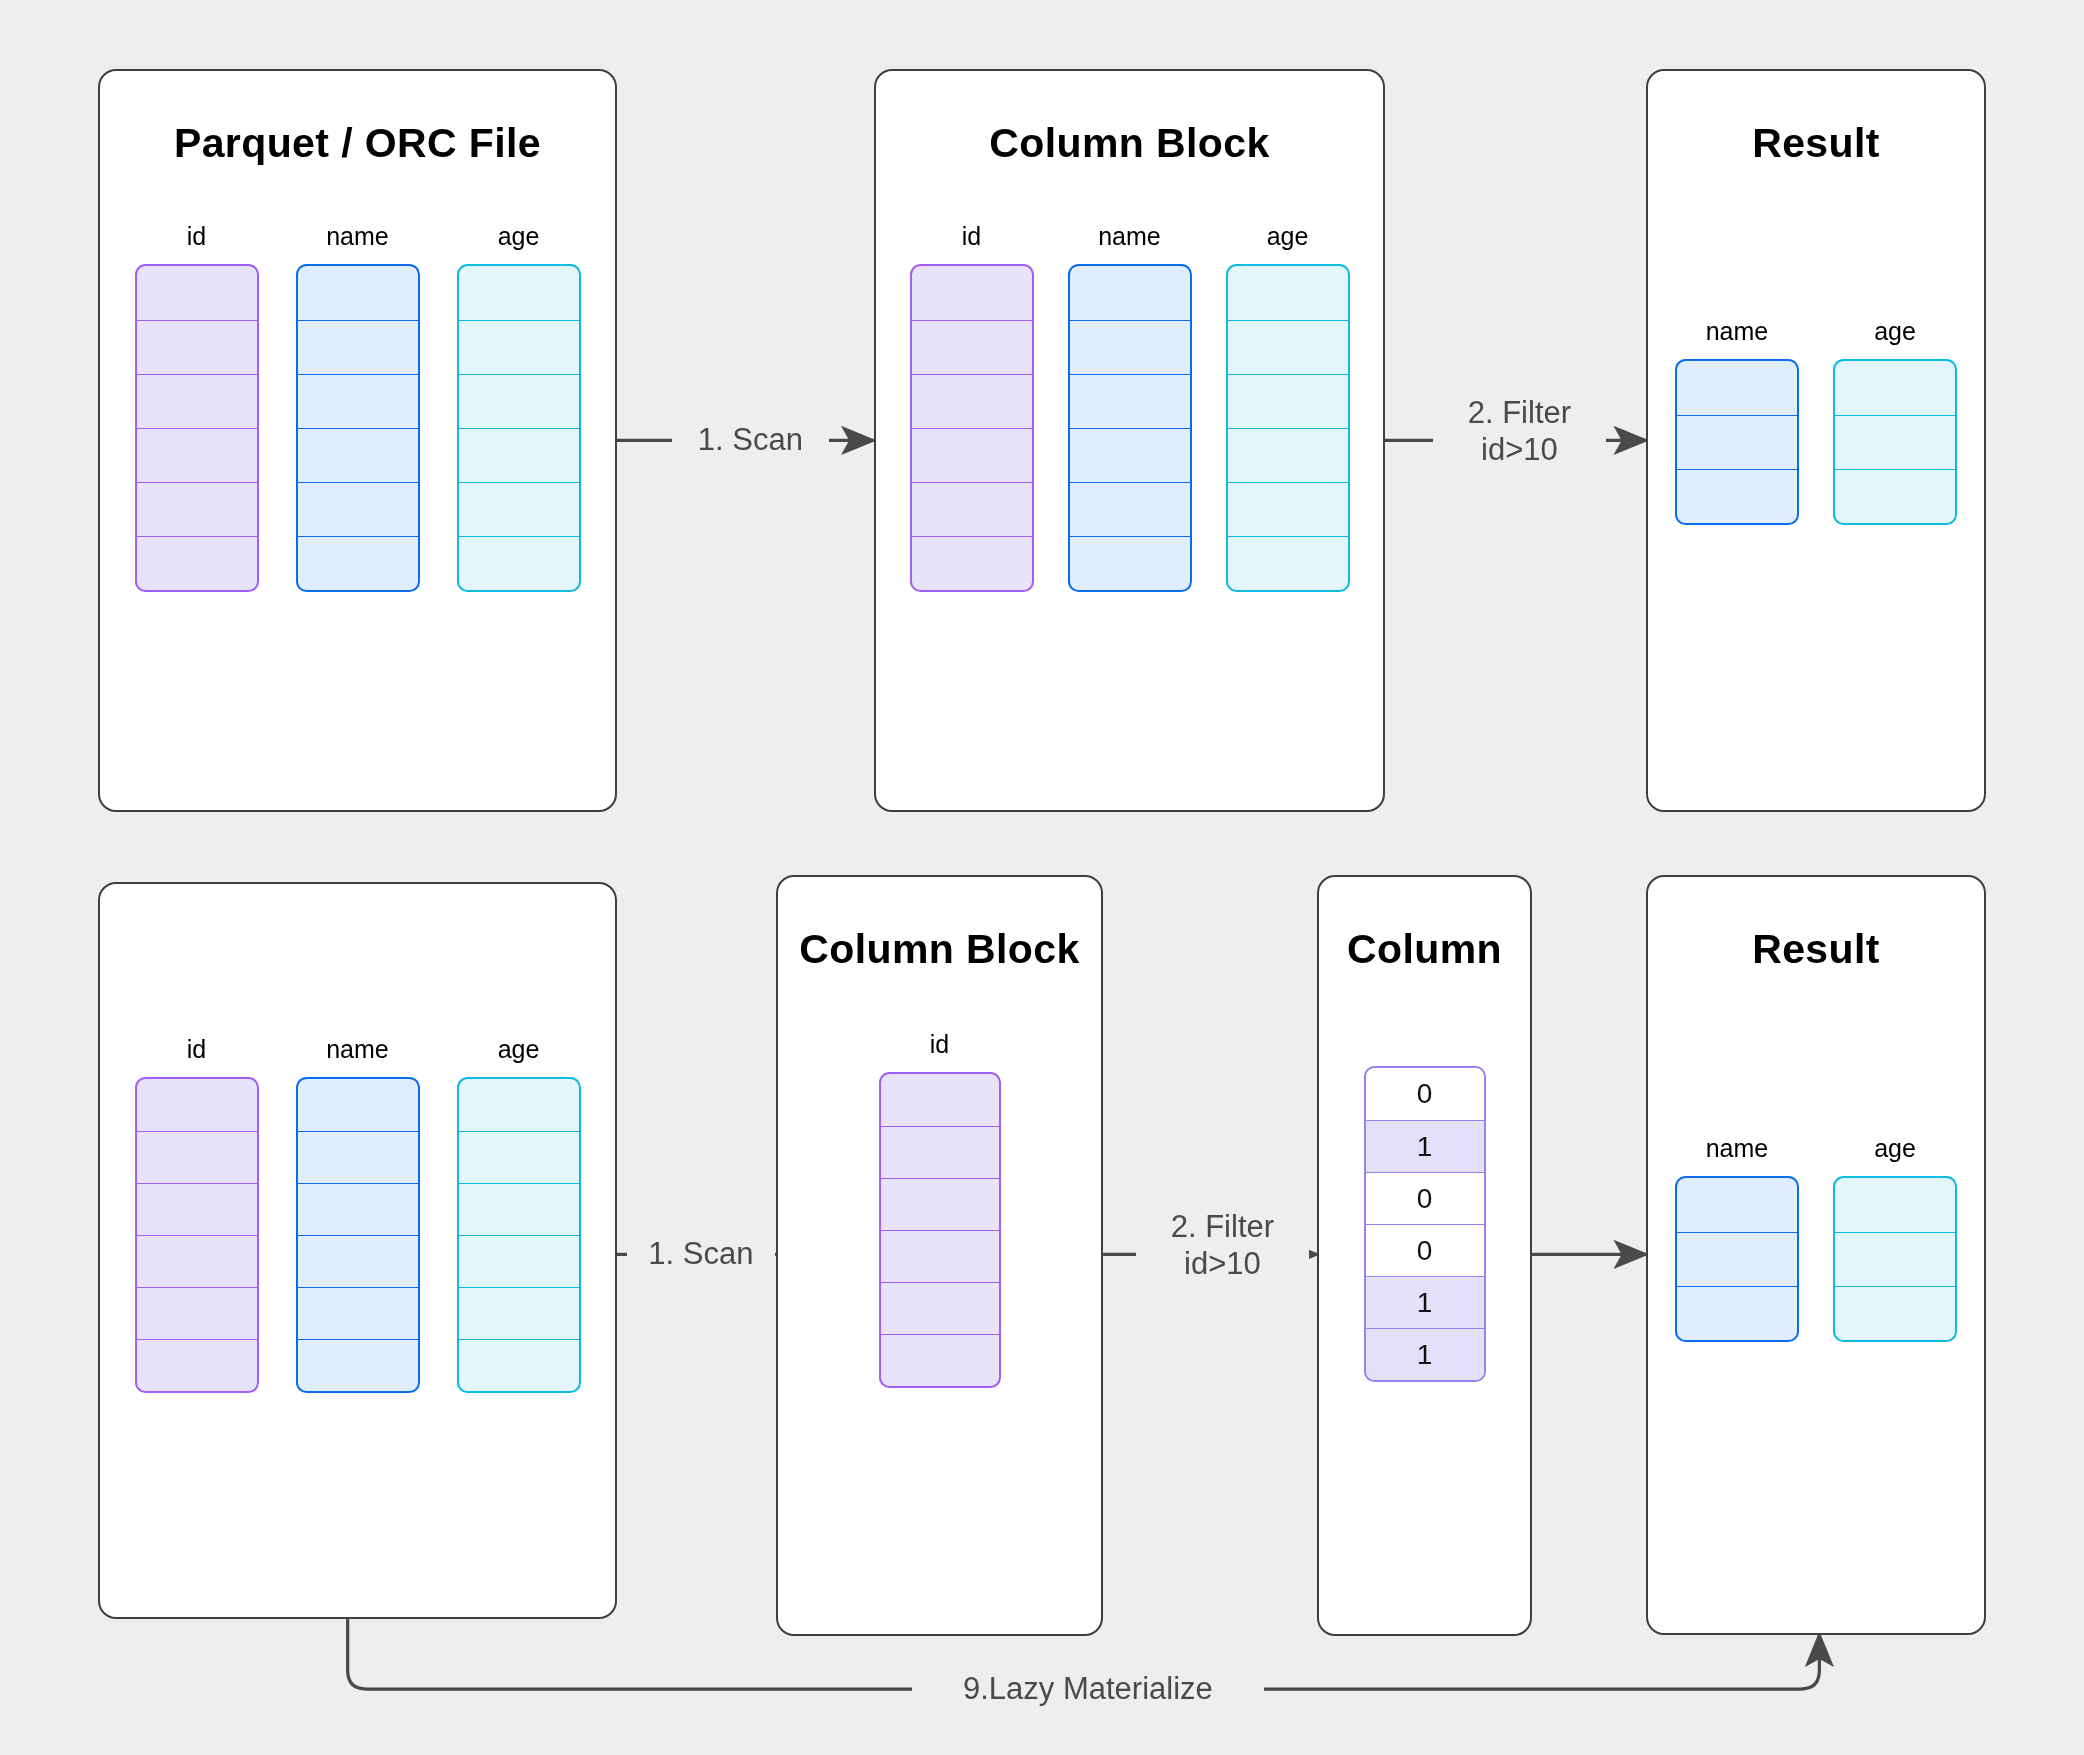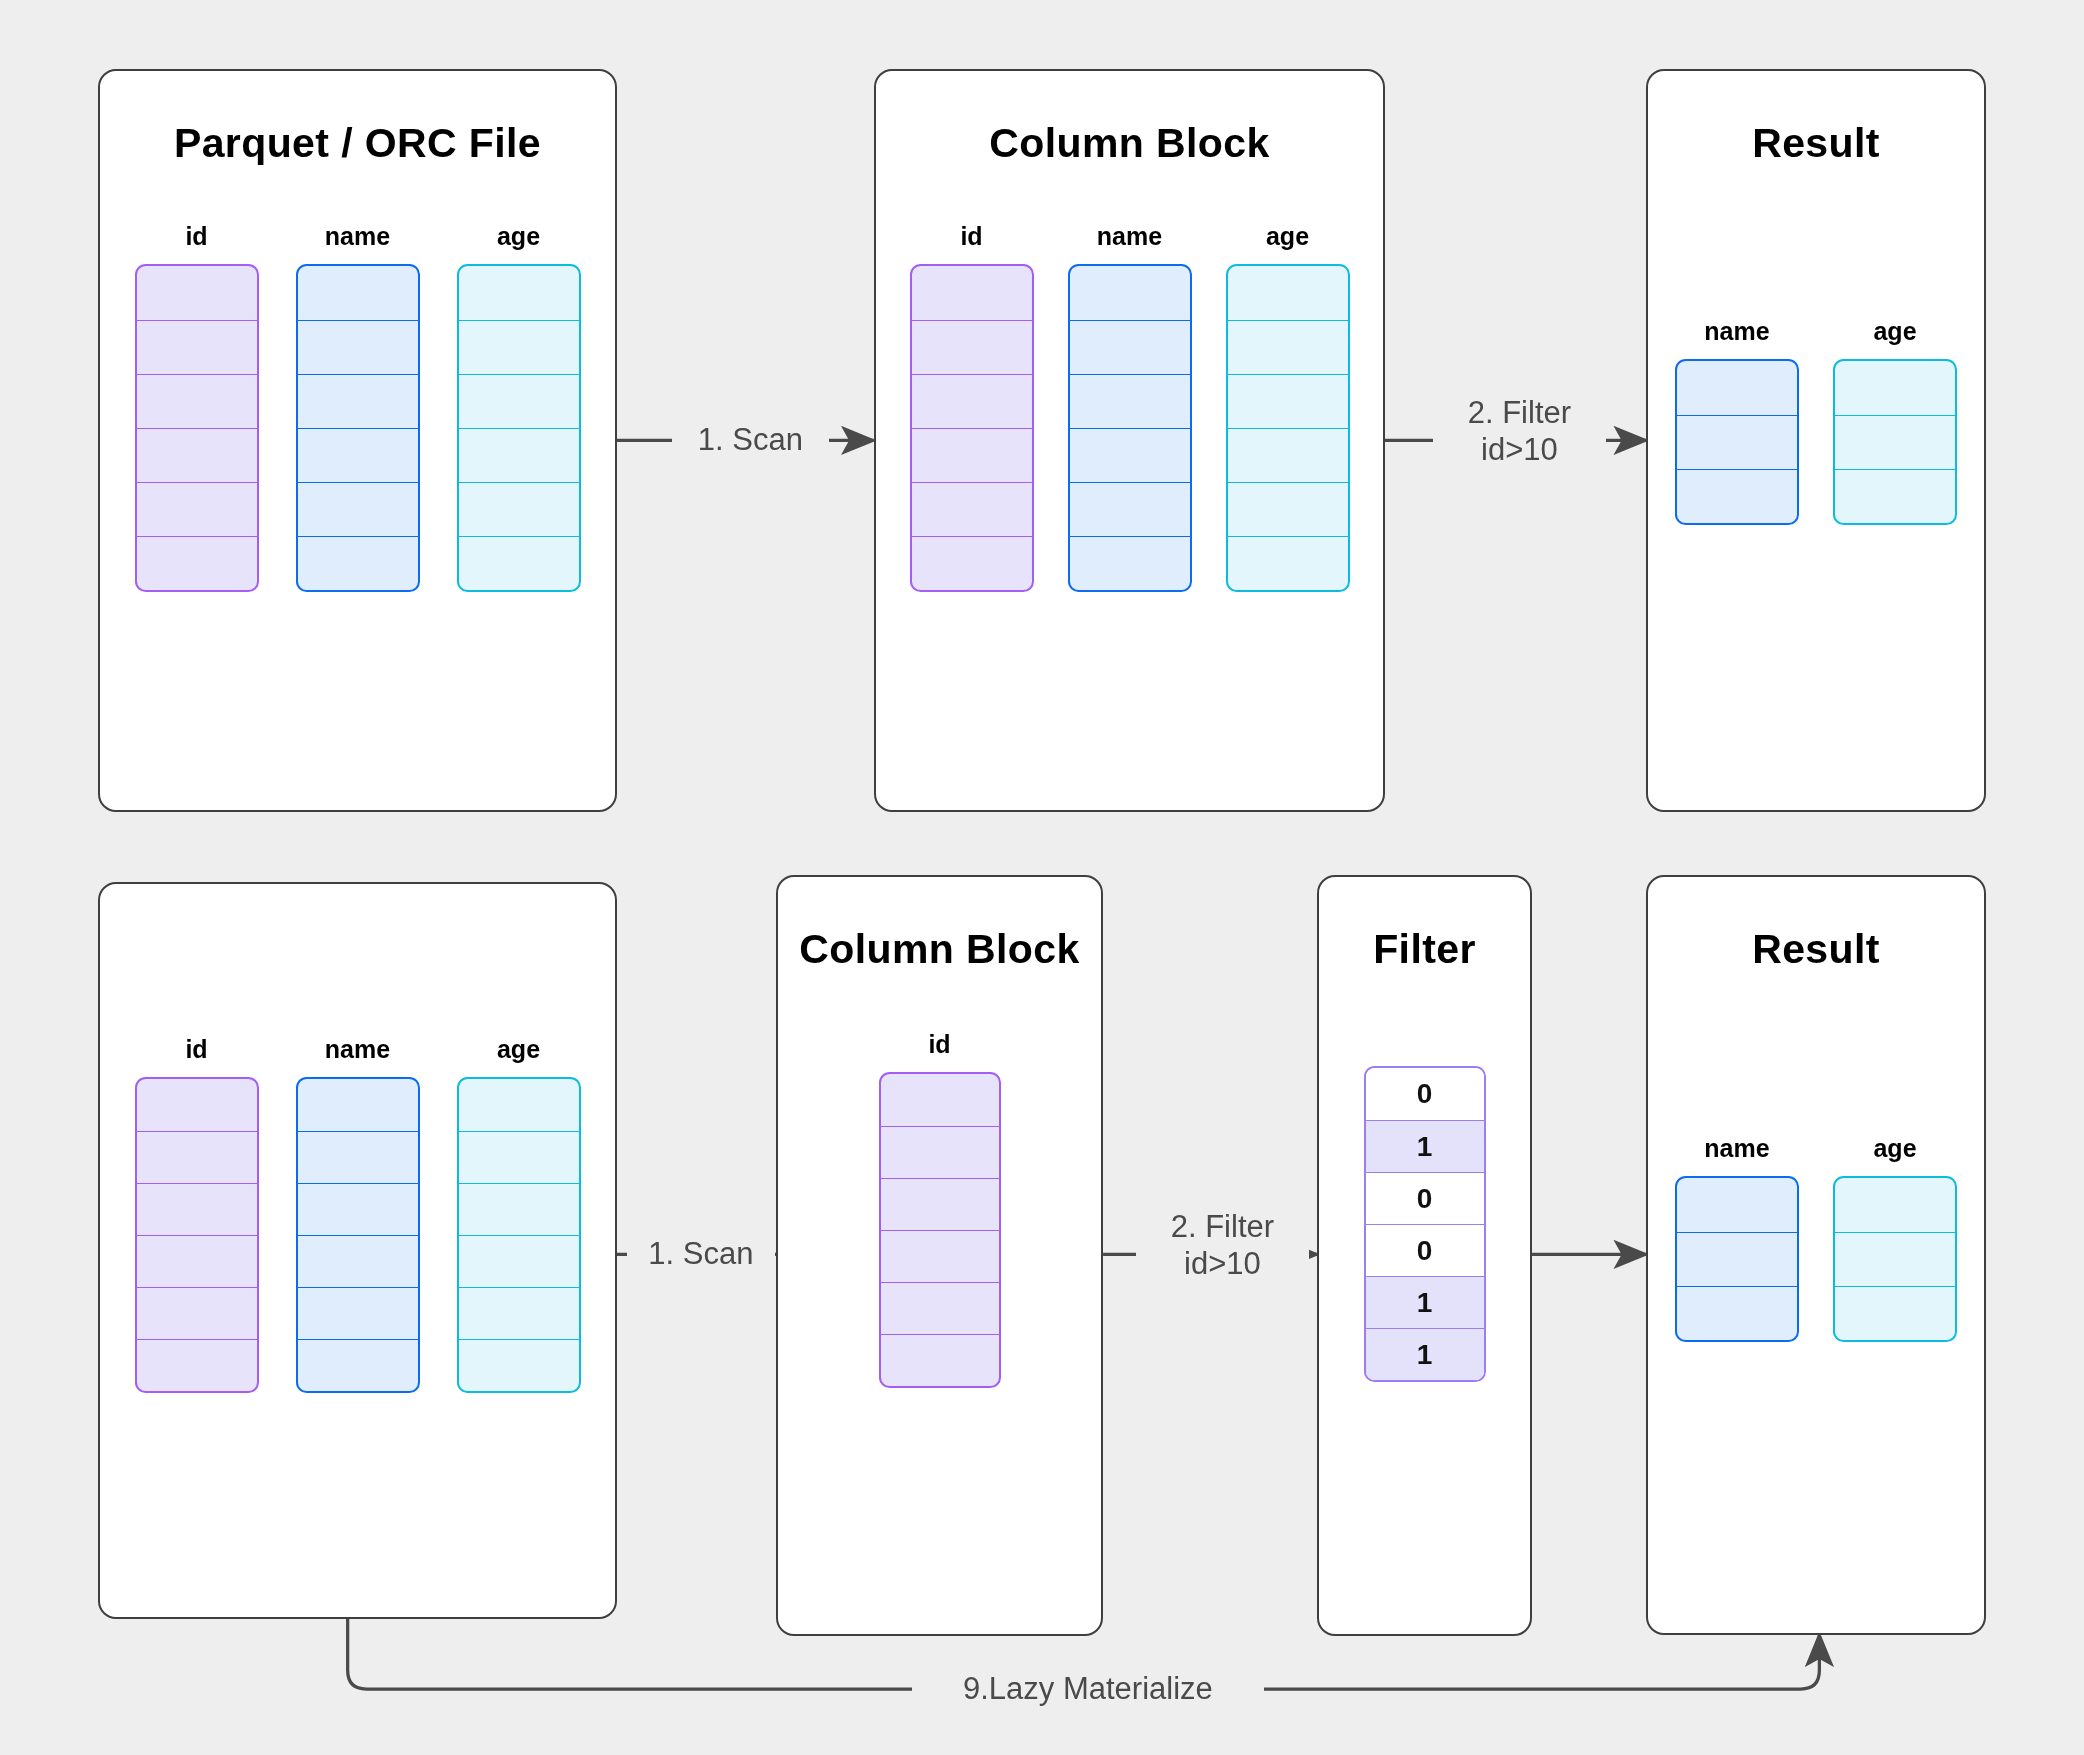--- a/index.html
+++ b/index.html
@@ -44,21 +44,20 @@
     font-weight: bold;
     color: #000000;
     letter-spacing: 0.4px;
     white-space: nowrap;
   }
   .col-group {
     position: absolute;
     display: flex;
     justify-content: center;
     align-items: flex-start;
-    font-weight: bold;
   }
   .col {
     display: flex;
     flex-direction: column;
     align-items: center;
   }
   .col-label {
     font-size: 25px;
     color: #000000;
     margin-bottom: 14.7px;
@@ -294,21 +293,21 @@
           <div class="cell" style="height:52px"></div>
           <div class="cell" style="height:52px"></div>
           <div class="cell" style="height:52px"></div>
           <div class="cell" style="height:52px"></div>
         </div>
       </div>
     </div>
   </div>
 
   <div class="panel" style="left:1317px; top:875px; width:215px; height:761px;">
-    <div class="panel-title" style="top:49px;">Filter</div>
+    <div class="panel-title" style="top:49px;">Column</div>
     <div class="col-group" style="left:16.3px; right:16.3px; top:189px;">
       <div class="col">
         <div class="col-stack stack-bitmap" style="width:122px;">
           <div class="cell off" style="height:52px">0</div>
           <div class="cell on" style="height:52px">1</div>
           <div class="cell off" style="height:52px">0</div>
           <div class="cell off" style="height:52px">0</div>
           <div class="cell on" style="height:52px">1</div>
           <div class="cell on" style="height:52px">1</div>
         </div>

